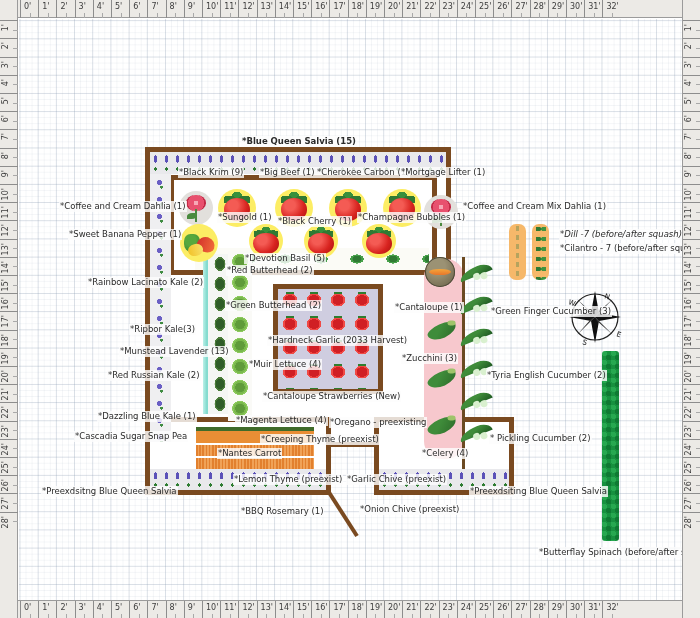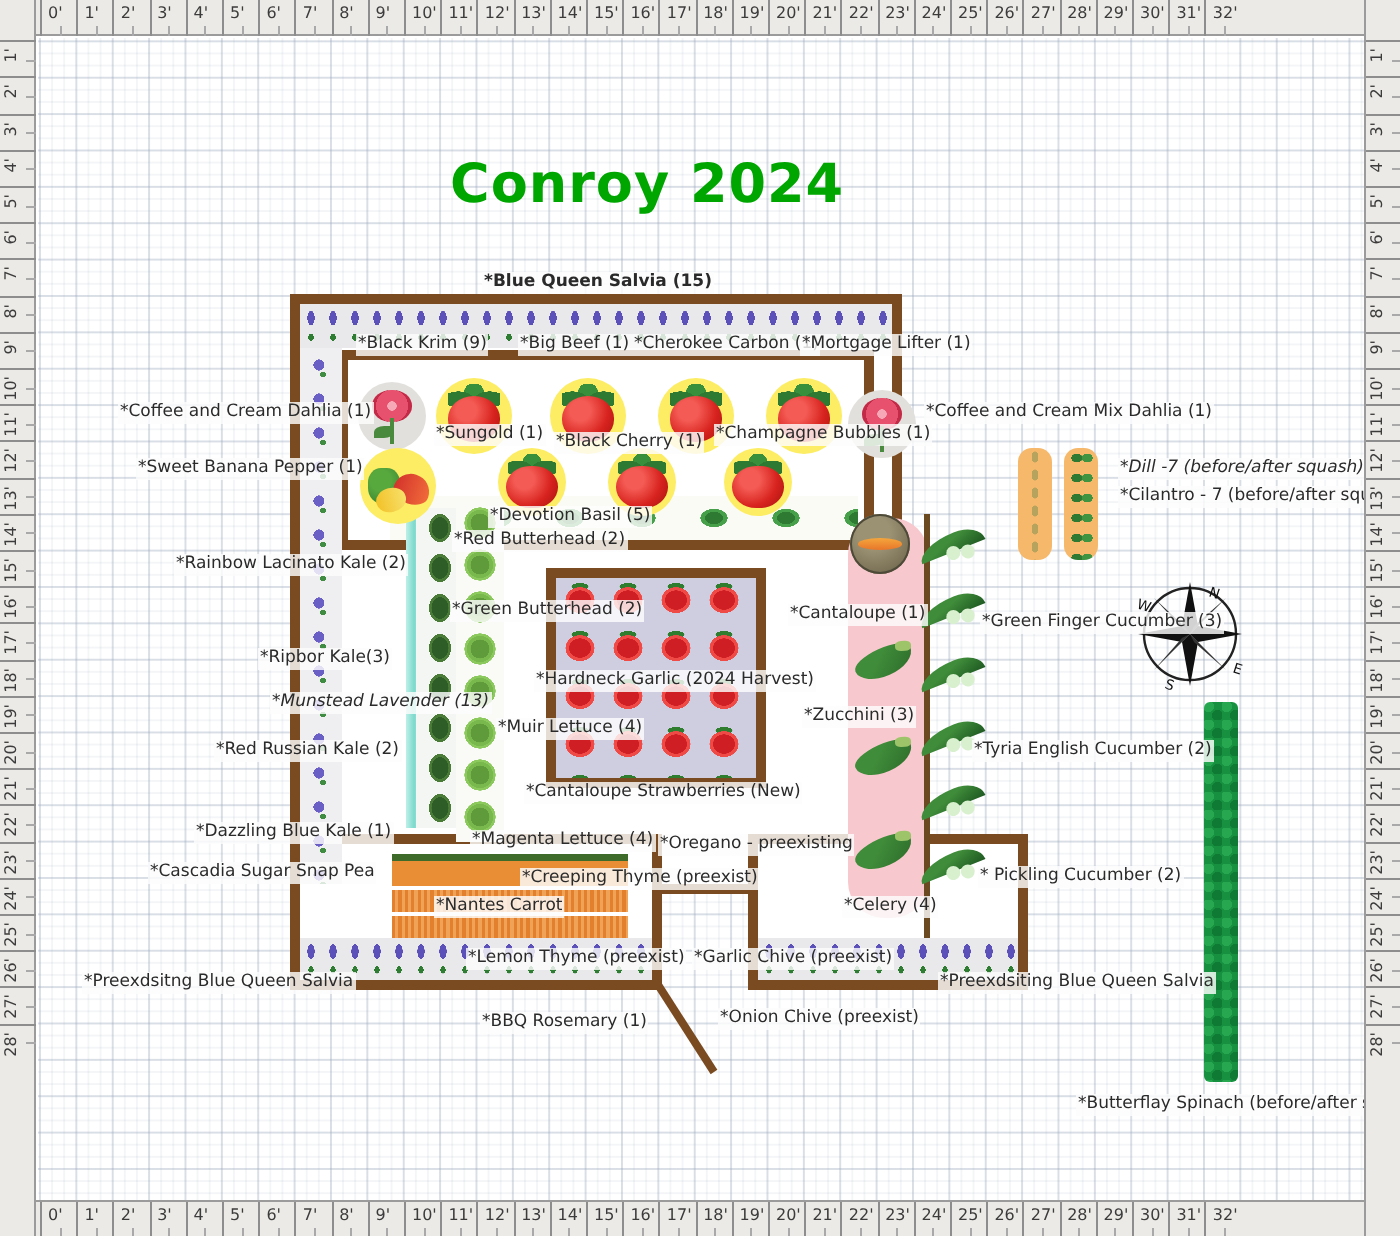--- a/index.html
+++ b/index.html
@@ -338,21 +338,20 @@
   
   #path-line { position:absolute; z-index:4; }
 </style>
 </head>
 <body>
 
 <div id="app">
 
   <div id="canvas">
 
-    <div id="title">Conroy 2024</div>
 
     <div class="bed" style="left:126px; top:128px; width:306px; height:300px; border-width:5px;"></div>
     <div class="band salvia" style="left:131px; top:133px; width:296px; height:22px;"></div>
     <div class="band salvia-v" style="left:131px; top:155px; width:21px; height:268px;"></div>
 
     <div class="bed" style="left:150px; top:156px; width:268px; height:100px;"></div>
 
     <div class="tok tok-gray" style="left:160px; top:172px; width:34px; height:34px;"></div>
     <div class="dahlia" style="left:162px; top:174px; width:30px; height:30px;">
         <div class="bloom"></div>
@@ -525,22 +524,22 @@
     <div class="lbl" style="left:49px;  top:210px;">*Sweet Banana Pepper (1)</div>
     <div class="lbl" style="left:540px; top:210px;font-style:italic;">*Dill -7 (before/after squash)</div>
     <div class="lbl" style="left:540px; top:224px;">*Cilantro - 7 (before/after squash)</div>
     <div class="lbl" style="left:225px; top:234px;">*Devotion Basil (5)</div>
     <div class="lbl" style="left:207px; top:246px;">*Red Butterhead (2)</div>
     <div class="lbl" style="left:68px;  top:258px;">*Rainbow Lacinato Kale (2)</div>
     <div class="lbl" style="left:206px; top:281px;">*Green Butterhead (2)</div>
     <div class="lbl" style="left:375px; top:283px;">*Cantaloupe (1)</div>
     <div class="lbl" style="left:471px; top:287px;">*Green Finger Cucumber (3)</div>
     <div class="lbl" style="left:110px; top:305px;">*Ripbor Kale(3)</div>
-    <div class="lbl" style="left:248px; top:316px;">*Hardneck Garlic (2024 Harvest)</div>
-    <div class="lbl" style="left:116px; top:327px;font-style:italic;">*Munstead Lavender (13)</div>
+    <div class="lbl" style="left:248px; top:316px;">*Hardneck Garlic (2033 Harvest)</div>
+    <div class="lbl" style="left:100px; top:327px;">*Munstead Lavender (13)</div>
     <div class="lbl" style="left:382px; top:334px;">*Zucchini (3)</div>
     <div class="lbl" style="left:229px; top:340px;">*Muir Lettuce (4)</div>
     <div class="lbl" style="left:88px;  top:351px;">*Red Russian Kale (2)</div>
     <div class="lbl" style="left:467px; top:351px;">*Tyria English Cucumber (2)</div>
     <div class="lbl" style="left:243px; top:372px;">*Cantaloupe Strawberries (New)</div>
     <div class="lbl" style="left:78px;  top:392px;">*Dazzling Blue Kale (1)</div>
     <div class="lbl" style="left:216px; top:396px;">*Magenta Lettuce (4)</div>
     <div class="lbl" style="left:310px; top:398px;">*Oregano - preexisting</div>
     <div class="lbl" style="left:470px; top:414px;">* Pickling Cucumber (2)</div>
     <div class="lbl" style="left:55px;  top:412px;">*Cascadia Sugar Snap Pea</div>

